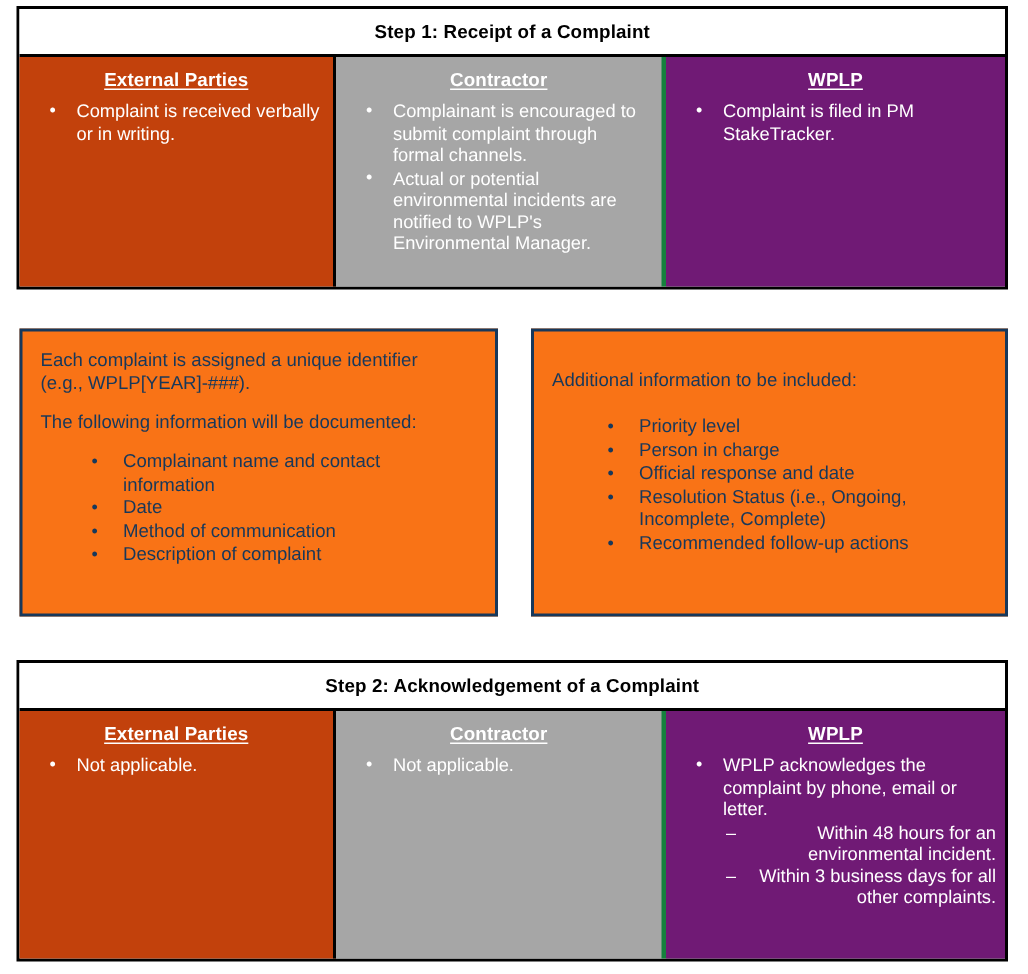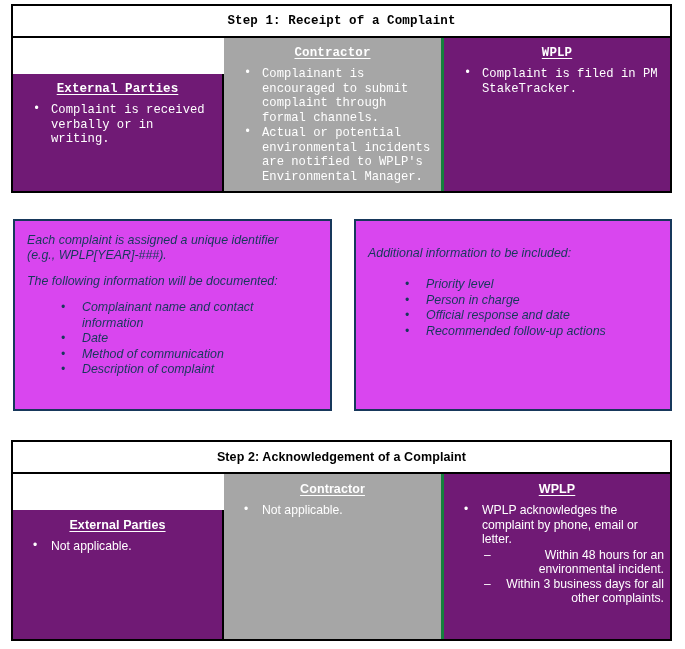--- a/index.html
+++ b/index.html
@@ -17,21 +17,21 @@
 
   
   .step-table {
     position: absolute;
     left: 11px;
     width: 661px;
     border: 2px solid #000000;
     box-sizing: border-box;
     background: #ffffff;
   }
-  #step1-table { top: 4px; height: 189px; font-family: Liberation Mono, monospace; }
+  #step1-table { top: 4px; height: 189px; }
   #step2-table { top: 440px; height: 201px; }
 
   .step-title-row {
     height: 32px;
     border-bottom: 2px solid #000000;
     display: flex;
     align-items: center;
     justify-content: center;
     background: #ffffff;
     box-sizing: border-box;
@@ -46,21 +46,21 @@
   .columns {
     display: flex;
     align-items: stretch;
     height: calc(100% - 32px);
   }
   .col {
     box-sizing: border-box;
     padding: 7px 6px 8px 6px;
     overflow: hidden;
   }
-  .col-external { width: 211px; background: #701a75; border-right: 2px solid #000000; margin-top: 36px; }
+  .col-external { width: 211px; background: #c2410c; border-right: 2px solid #000000; }
   .col-contractor { width: 220px; background: #A6A6A6; border-right: 3px solid #15803d; }
   .col-wplp { flex: 1; background: #701a75; }
 
   .col-heading {
     text-align: center;
     font-size: 12.5px;
     font-weight: bold;
     color: #ffffff;
     text-decoration: underline;
     text-underline-offset: 2px;
@@ -111,23 +111,22 @@
     line-height: 14.5px;
   }
   li.has-sub { margin-bottom: 0; }
   li.has-sub > ul.subbullets { margin-top: 1px; margin-left: -10px; }
 
   
   .info-box {
     position: absolute;
     border: 2px solid #17385B;
     box-sizing: border-box;
-    background: #d946ef;
+    background: #f97316;
     padding: 12px 20px 10px 12px;
-    font-style: italic;
   }
   #info-box-left  { left: 13px;  top: 219px; width: 319px; height: 192px; }
   #info-box-right { left: 354px; top: 219px; width: 318px; height: 192px; }
 
   .info-para {
     font-size: 12.4px;
     line-height: 15px;
     color: #17385B;
     margin: 0 0 11px 0;
   }
@@ -201,20 +200,21 @@
     <li>Description of complaint</li>
   </ul>
 </div>
 
 <div class="info-box" id="info-box-right">
   <p class="info-para spaced-top">Additional information to be included:</p>
   <ul class="info-bullets">
     <li>Priority level</li>
     <li>Person in charge</li>
     <li>Official response and date</li>
+    <li>Resolution Status (i.e., Ongoing, Incomplete, Complete)</li>
     <li>Recommended follow-up actions</li>
   </ul>
 </div>
 
 <div class="step-table" id="step2-table">
   <div class="step-title-row">
     <span class="step-title">Step 2: Acknowledgement of a Complaint</span>
   </div>
   <div class="columns">
 

